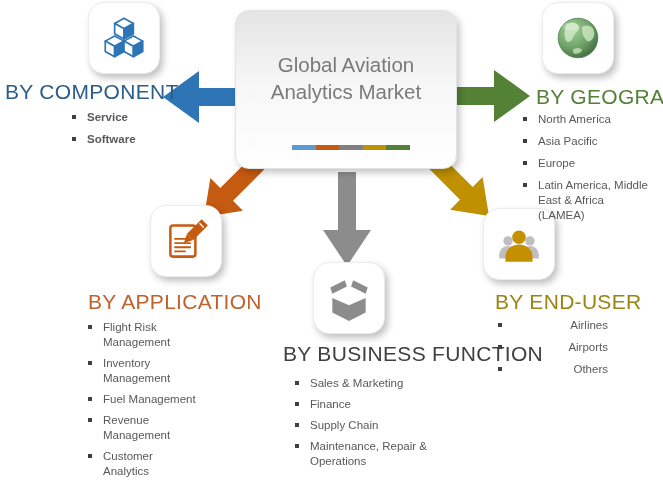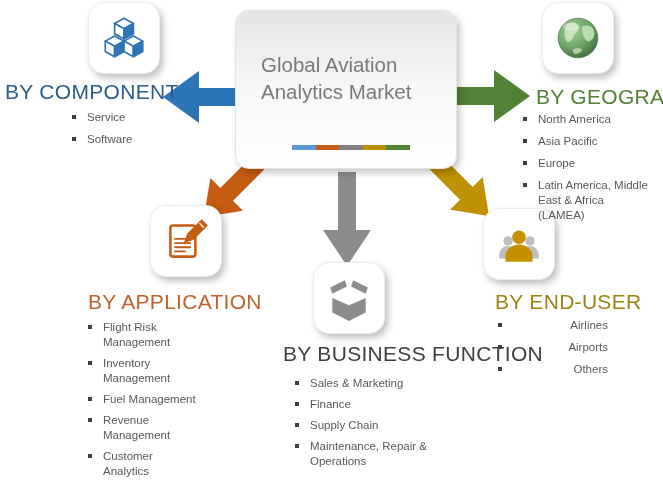--- a/index.html
+++ b/index.html
@@ -9,21 +9,21 @@
   }
   
   .center-card{
     position:absolute;left:235px;top:10px;width:220px;height:157px;
     border-radius:14px;border:1px solid #e3e3e3;
     background:linear-gradient(180deg,#e4e4e4 0%,#f6f6f6 45%,#ffffff 100%);
     box-shadow:3px 4px 7px rgba(0,0,0,0.22);
   }
   .center-title{
     position:absolute;left:50%;top:40px;transform:translateX(-50%);
-    width:170px;text-align:left;font-size:20.5px;line-height:27px;color:#7a7a7a;
+    width:170px;text-align:center;font-size:20.5px;line-height:27px;color:#7a7a7a;
   }
   .accent-bar{position:absolute;left:56px;top:134px;width:118px;height:5px;display:flex;}
   .accent-bar .seg{flex:1;height:5px;}
   .seg.s1{background:#5B9BD5;} .seg.s2{background:#C55A11;} .seg.s3{background:#808080;}
   .seg.s4{background:#BF9000;} .seg.s5{background:#538135;}
   
   .arrow{position:absolute;}
   
   .icon-card{
     position:absolute;width:70px;height:70px;border-radius:16px;background:#ffffff;
@@ -36,21 +36,21 @@
   .hdr-component{left:5px;top:80px;color:#2B5C8A;}
   .hdr-geography{left:536px;top:85px;color:#538135;}
   .hdr-application{left:88px;top:290px;color:#C0622B;}
   .hdr-business{left:283px;top:342px;color:#404040;}
   .hdr-enduser{left:495px;top:290px;color:#9C8412;}
   
   .blist{position:absolute;list-style:none;margin:0;padding:0;font-size:11.5px;color:#595959;}
   .blist li{position:relative;padding-left:15px;line-height:15px;margin-bottom:6px;}
   .blist .sq{position:absolute;left:0;top:5px;width:4px;height:4px;background:#3f3f3f;display:block;}
   .list-component{left:72px;top:110px;width:110px;}
-  .list-component li{margin-bottom:8px;line-height:14px;}
+  .list-component li{margin-bottom:8px;line-height:14px;font-weight:bold;}
   .list-geography{left:523px;top:112px;width:126px;}
   .list-geography li{margin-bottom:7px;}
   .list-application{left:88px;top:320px;width:108px;}
   .list-business{left:295px;top:376px;width:142px;}
   .list-enduser{left:498px;top:318px;width:110px;}
   .list-enduser li{margin-bottom:8px;line-height:14px;text-align:right;}
 </style>
 </head>
 <body>
 

